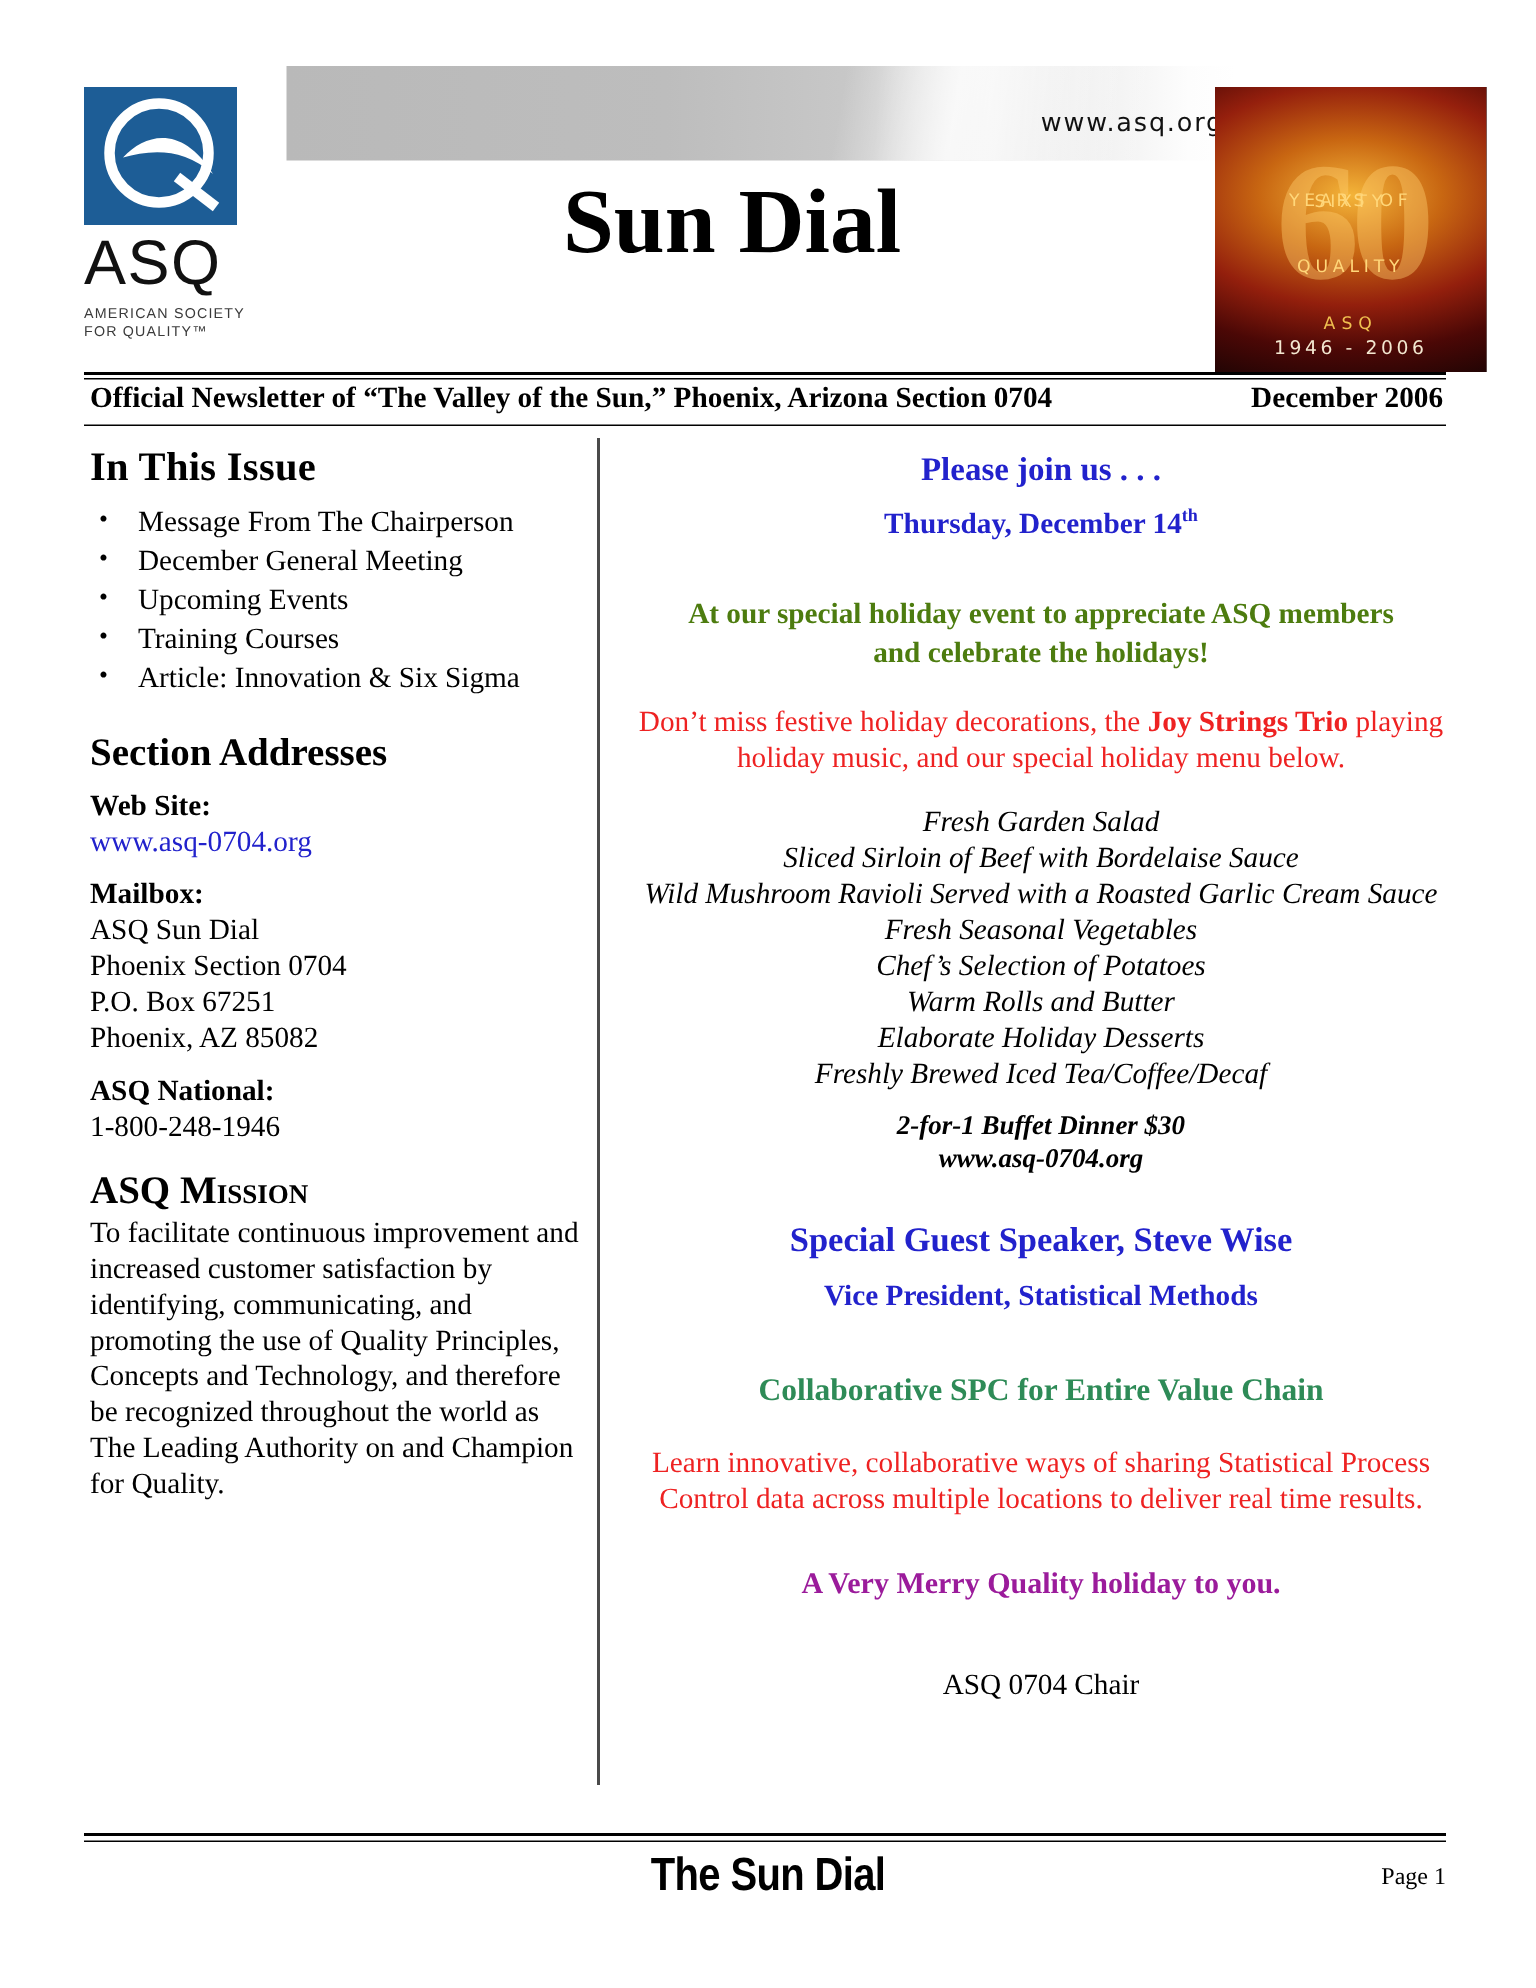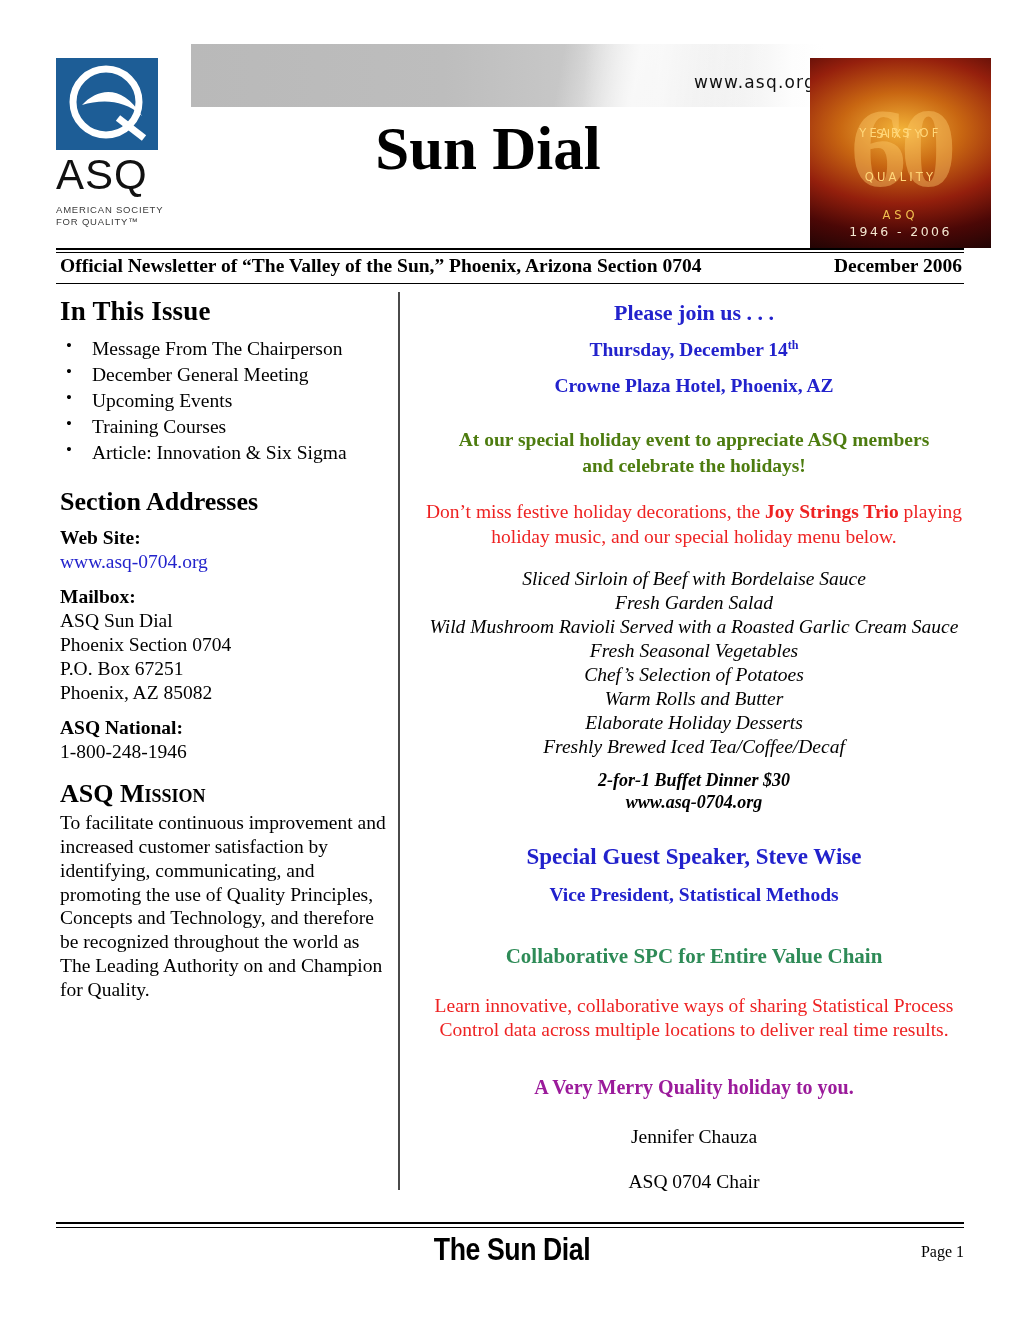--- a/index.html
+++ b/index.html
@@ -464,34 +464,33 @@
   </div>
 
   <div class="right-col">
 
     <div class="r-blue-lg">Please join us . . .</div>
     <div class="sp6"></div>
     <div class="r-blue-md">
       <span>Thursday, December 14</span><sup>th</sup>
     </div>
     <div class="sp6"></div>
-    <div class="r-blue-md">Crowne Plaza Hotel, Phoenix, AZ</div>
 
     <div class="sp26"></div>
     <div class="r-green">At our special holiday event to appreciate ASQ members</div>
     <div class="r-green">and celebrate the holidays!</div>
 
     <div class="sp22"></div>
     <div class="r-red">
       <span>Don’t miss festive holiday decorations, the </span><b>Joy Strings Trio</b><span> playing holiday music, and our special holiday menu below.</span>
     </div>
 
     <div class="sp18"></div>
+    <div class="menu-line">Fresh Garden Salad</div>
     <div class="menu-line">Sliced Sirloin of Beef with Bordelaise Sauce</div>
-    <div class="menu-line">Fresh Garden Salad</div>
     <div class="menu-line">Wild Mushroom Ravioli Served with a Roasted Garlic Cream Sauce</div>
     <div class="menu-line">Fresh Seasonal Vegetables</div>
     <div class="menu-line">Chef’s Selection of Potatoes</div>
     <div class="menu-line">Warm Rolls and Butter</div>
     <div class="menu-line">Elaborate Holiday Desserts</div>
     <div class="menu-line">Freshly Brewed Iced Tea/Coffee/Decaf</div>
 
     <div class="sp10"></div>
     <div class="menu-price">2-for-1 Buffet Dinner $30</div>
     <div class="menu-price">www.asq-0704.org</div>
@@ -506,21 +505,20 @@
     <div class="r-green-topic">Collaborative SPC for Entire Value Chain</div>
 
     <div class="sp22"></div>
     <div class="r-red">Learn innovative, collaborative ways of sharing Statistical Process</div>
     <div class="r-red">Control data across multiple locations to deliver real time results.</div>
 
     <div class="sp30"></div>
     <div class="r-purple">A Very Merry Quality holiday to you.</div>
 
     <div class="sp22"></div>
-    <div class="r-plain">Jennifer Chauza</div>
     <div class="sp18"></div>
     <div class="r-plain">ASQ 0704 Chair</div>
   </div>
 
   <div class="footer-rule-1"></div>
   <div class="footer-rule-2"></div>
   <div class="footer-title">The Sun Dial</div>
   <div class="footer-page">Page 1</div>
 
 </div>

